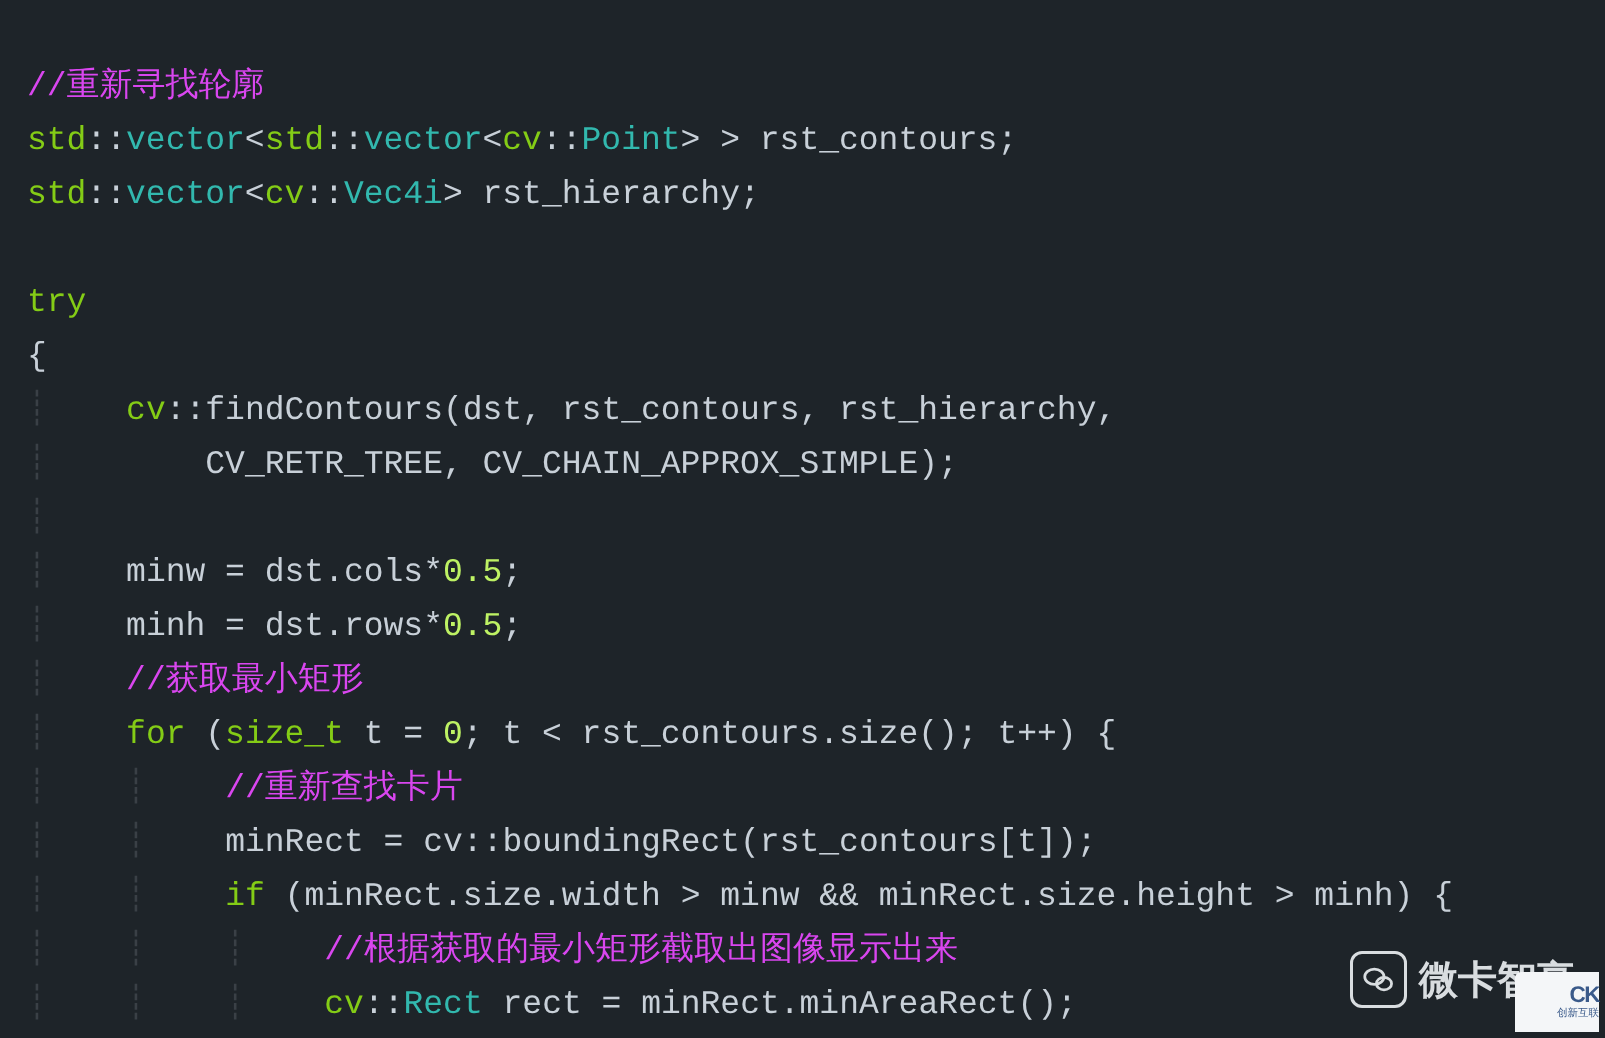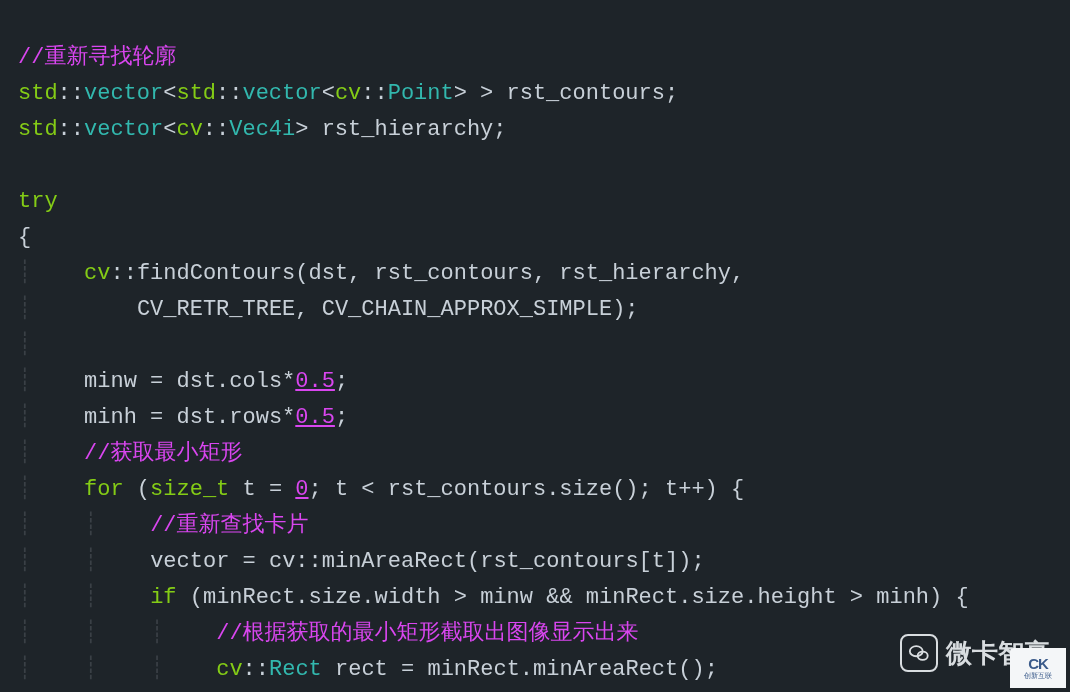--- a/index.html
+++ b/index.html
@@ -15,21 +15,21 @@
     font-size: 22px;
     line-height: 36px;
     color: #c8d0d8;
     padding: 4px 0 0 18px;
     white-space: pre;
     position: relative;
   }
   .comment  { color: #d946ef; }
   .kw       { color: #84cc16; }   
   .type     { color: #32b8ae; text-align: center; }   
-  .num      { color: #d946ef; text-decoration: underline; }
+  .num      { color: #bef264; }
   .indent-guide {
     color: #3a4046;
   }
   
   .watermark {
     position: absolute;
     right: 20px;
     bottom: 20px;
     display: flex;
     align-items: center;
@@ -51,21 +51,21 @@
   .wm-icon svg { width: 22px; height: 22px; }
   .corner-logo {
     position: absolute;
     right: 4px;
     bottom: 4px;
     width: 56px;
     height: 40px;
     background: #f4f6f8;
     border-radius: 4px 0 0 0;
     display: flex;
-    align-items: center;
+    align-items: flex-end;
     justify-content: center;
     font-family: "Microsoft YaHei", sans-serif;
     font-size: 7px;
     color: #3a5a8a;
     flex-direction: column;
     line-height: 1.1;
     margin-left: 40px;
   }
   .corner-logo .big { font-size: 15px; font-weight: 700; letter-spacing: -1px; }
 </style>
@@ -80,21 +80,21 @@
 <span><span class="kw">try</span></span>
 <span>{</span>
 <span><span class="indent-guide">┊</span>    <span class="kw">cv</span>::<span>findContours</span>(<span>dst, rst_contours, rst_hierarchy,</span></span>
 <span><span class="indent-guide">┊</span>        <span>CV_RETR_TREE, CV_CHAIN_APPROX_SIMPLE</span>);</span>
 <span><span class="indent-guide">┊</span></span>
 <span><span class="indent-guide">┊</span>    <span>minw = dst.cols*</span><span class="num">0.5</span>;</span>
 <span><span class="indent-guide">┊</span>    <span>minh = dst.rows*</span><span class="num">0.5</span>;</span>
 <span><span class="indent-guide">┊</span>    <span class="comment">//获取最小矩形</span></span>
 <span><span class="indent-guide">┊</span>    <span class="kw">for</span> (<span class="kw">size_t</span> <span>t</span><span> = </span><span class="num">0</span><span>; t &lt; rst_contours.size(); t++) {</span></span>
 <span><span class="indent-guide">┊</span>    <span class="indent-guide">┊</span>    <span class="comment">//重新查找卡片</span></span>
-<span><span class="indent-guide">┊</span>    <span class="indent-guide">┊</span>    <span>vector = cv::minAreaRect(rst_contours[t]);</span></span>
+<span><span class="indent-guide">┊</span>    <span class="indent-guide">┊</span>    <span>minRect = cv::boundingRect(rst_contours[t]);</span></span>
 <span><span class="indent-guide">┊</span>    <span class="indent-guide">┊</span>    <span class="kw">if</span><span> (minRect.size.width &gt; minw &amp;&amp; minRect.size.height &gt; minh) {</span></span>
 <span><span class="indent-guide">┊</span>    <span class="indent-guide">┊</span>    <span class="indent-guide">┊</span>    <span class="comment">//根据获取的最小矩形截取出图像显示出来</span></span>
 <span><span class="indent-guide">┊</span>    <span class="indent-guide">┊</span>    <span class="indent-guide">┊</span>    <span class="kw">cv</span>::<span class="type">Rect</span><span> rect = minRect.minAreaRect();</span></span>
 
 </div>
 
 <div class="watermark">
   <span class="wm-icon">
     <svg viewBox="0 0 24 24" fill="none" stroke="#e9edf0" stroke-width="2">
       <ellipse cx="9" cy="10" rx="7" ry="5.5"></ellipse>

